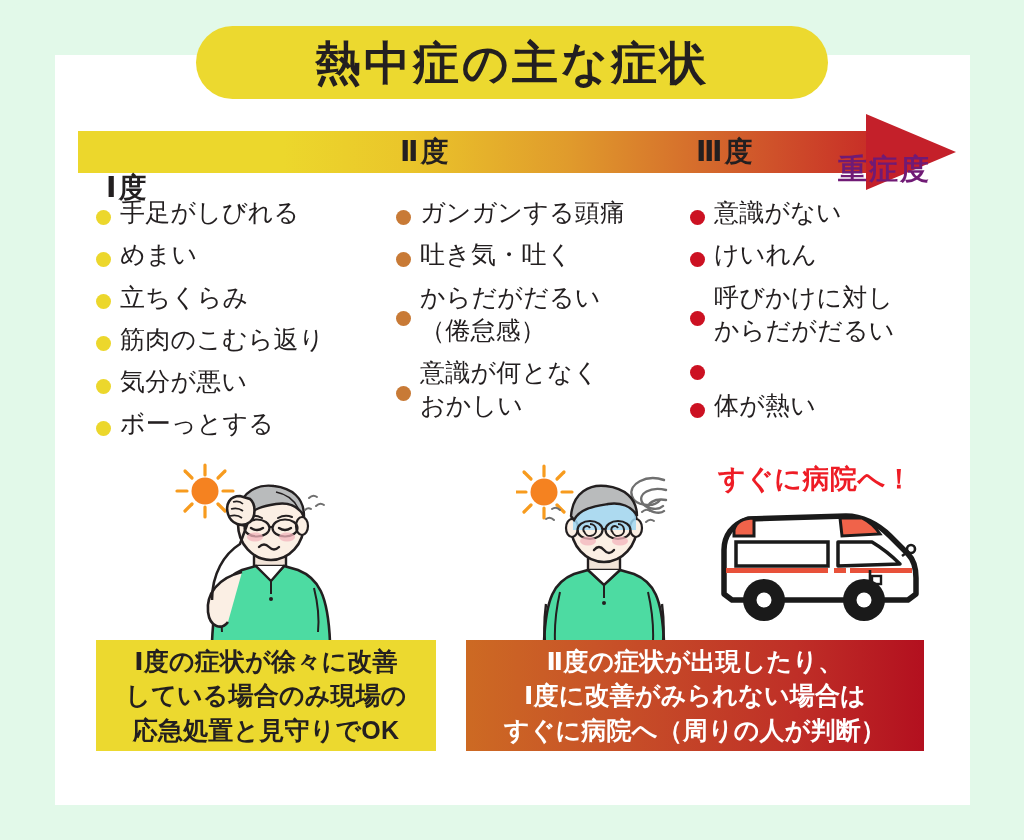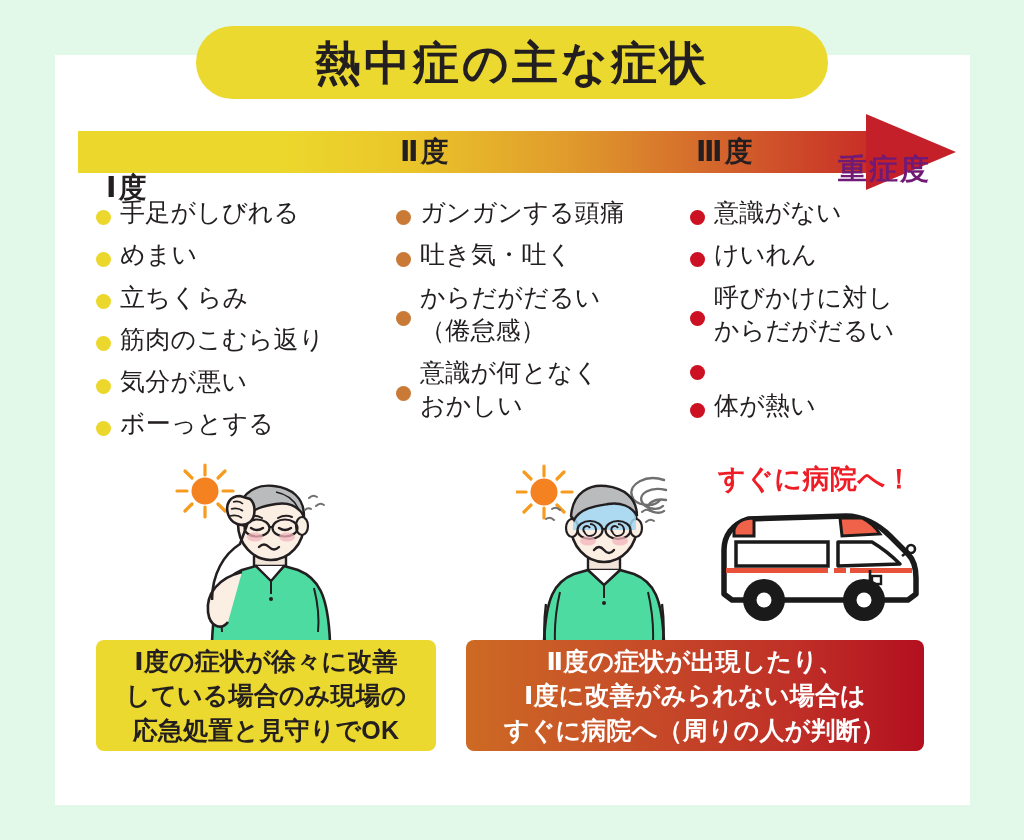--- a/index.html
+++ b/index.html
@@ -162,21 +162,20 @@
   .illus-2 { left: 516px; top: 462px; width: 178px; height: 180px; }
   .illus-3 { left: 712px; top: 502px; width: 220px; height: 130px; }
 
   
   .advice {
     position: absolute;
     display: flex;
     align-items: center;
     justify-content: center;
     text-align: center;
-    border-radius: 8px;
   }
   .advice-yellow {
     left: 96px;
     top: 640px;
     width: 340px;
     height: 111px;
     background: #ecd92f;
   }
   .advice-yellow .advice-text {
     font-size: 25px;

